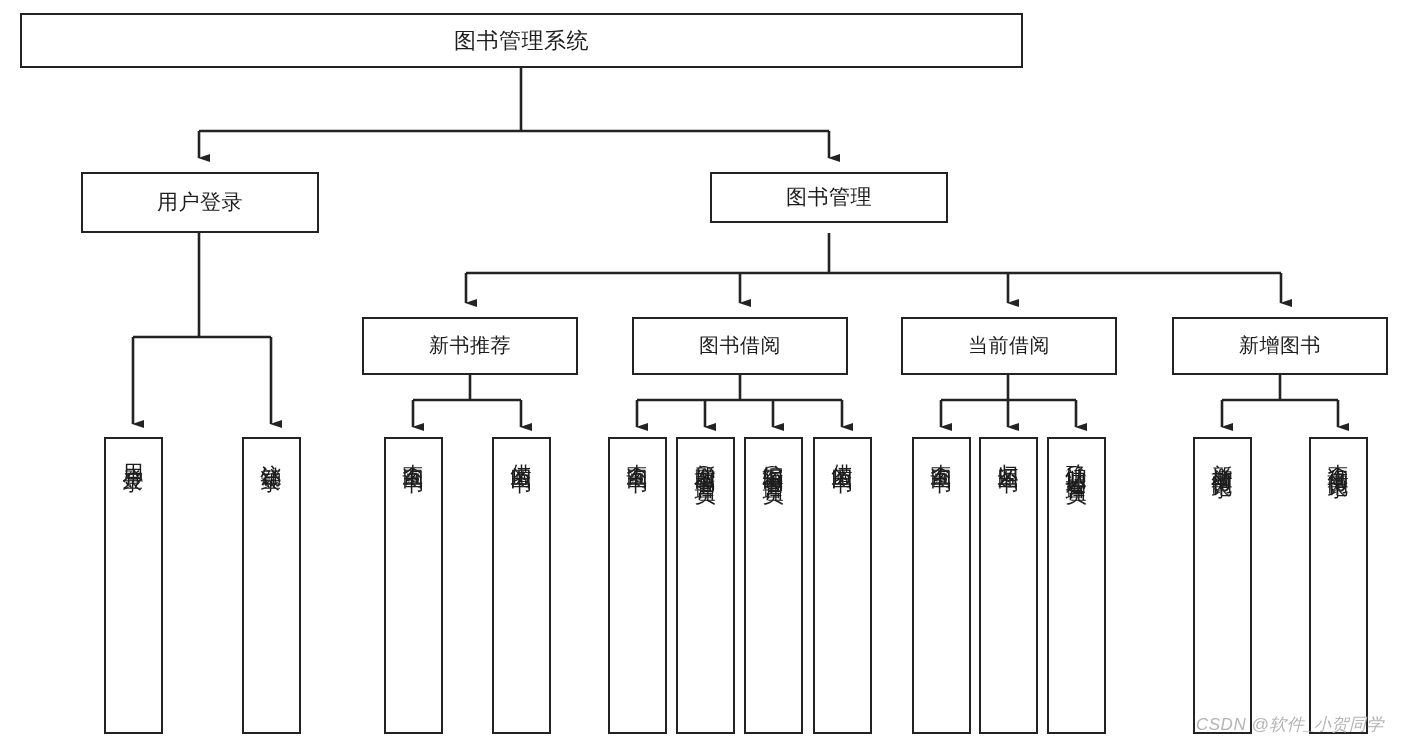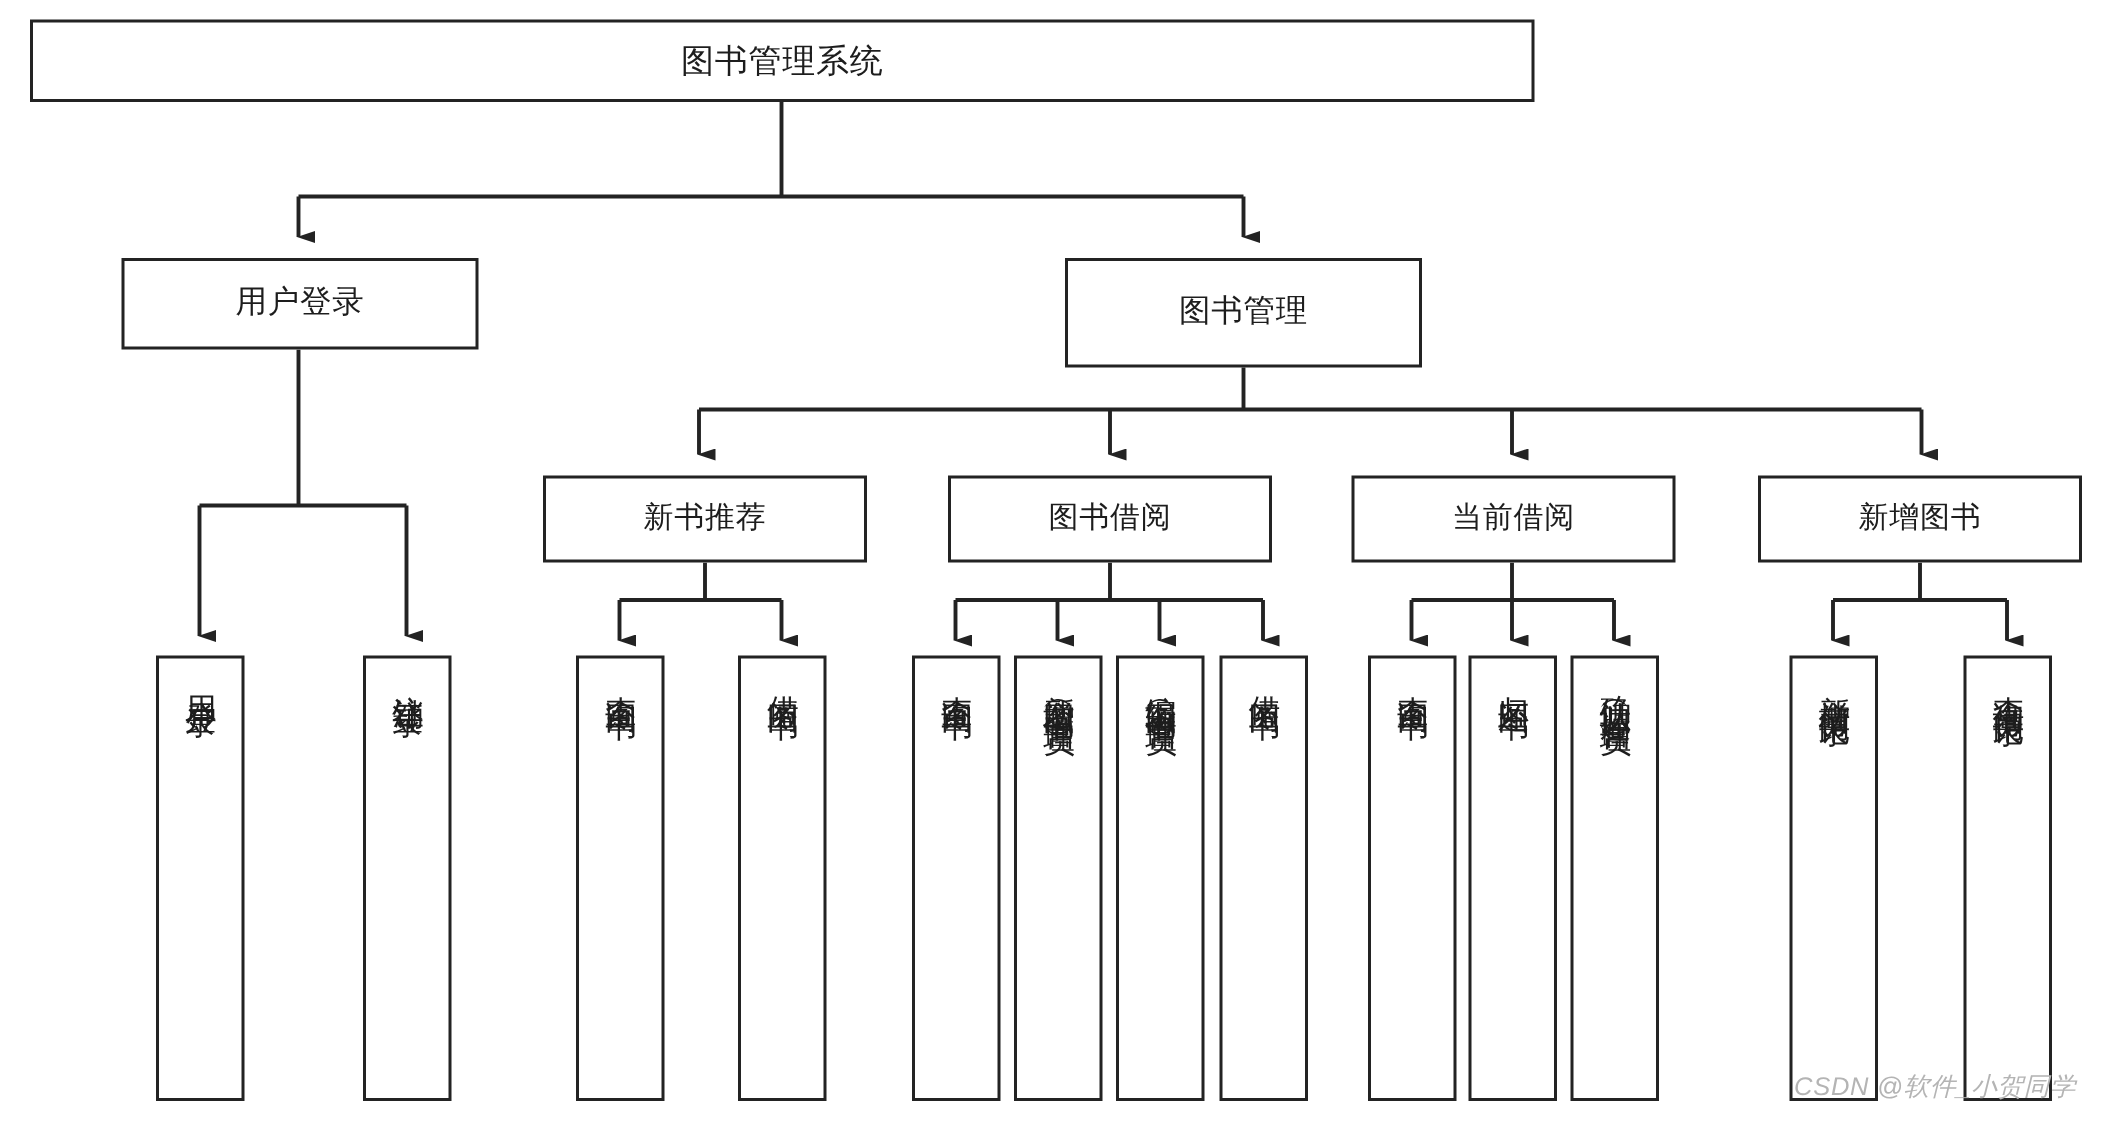--- a/index.html
+++ b/index.html
@@ -120,21 +120,21 @@
     </g>
   </svg>
 
   <div class="node node-root" style="left:20px; top:13px; width:1003px; height:55px;">
     <span class="label">图书管理系统</span>
   </div>
 
   <div class="node node-l1" style="left:81px; top:172px; width:238px; height:61px;">
     <span class="label">用户登录</span>
   </div>
-  <div class="node node-l1" style="left:710px; top:172px; width:238px; height:73px;">
+  <div class="node node-l1" style="left:710px; top:172px; width:238px; height:51px;">
     <span class="label">图书管理</span>
   </div>
 
   <div class="node node-l2" style="left:362px; top:317px; width:216px; height:58px;">
     <span class="label">新书推荐</span>
   </div>
   <div class="node node-l2" style="left:632px; top:317px; width:216px; height:58px;">
     <span class="label">图书借阅</span>
   </div>
   <div class="node node-l2" style="left:901px; top:317px; width:216px; height:58px;">

